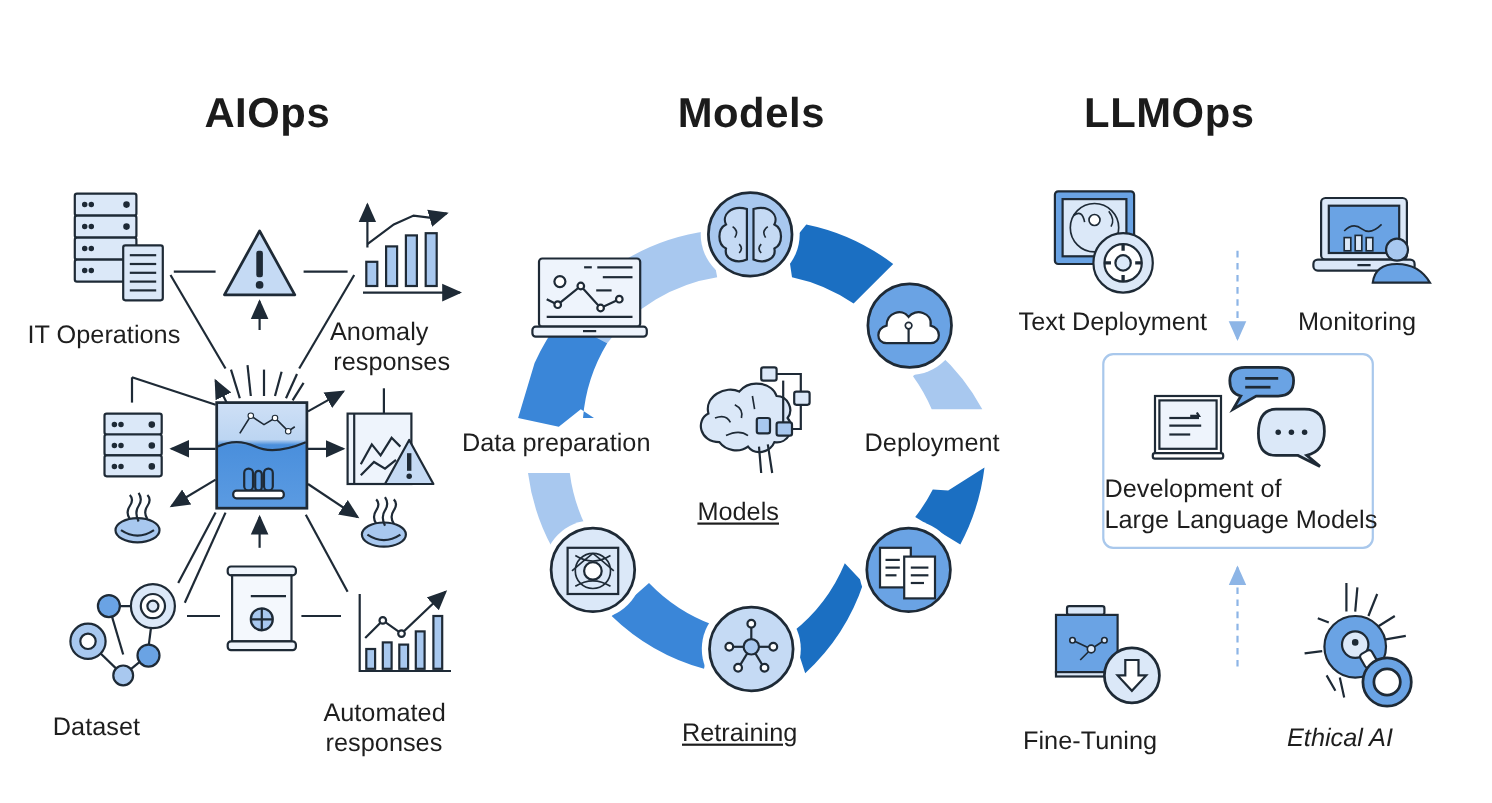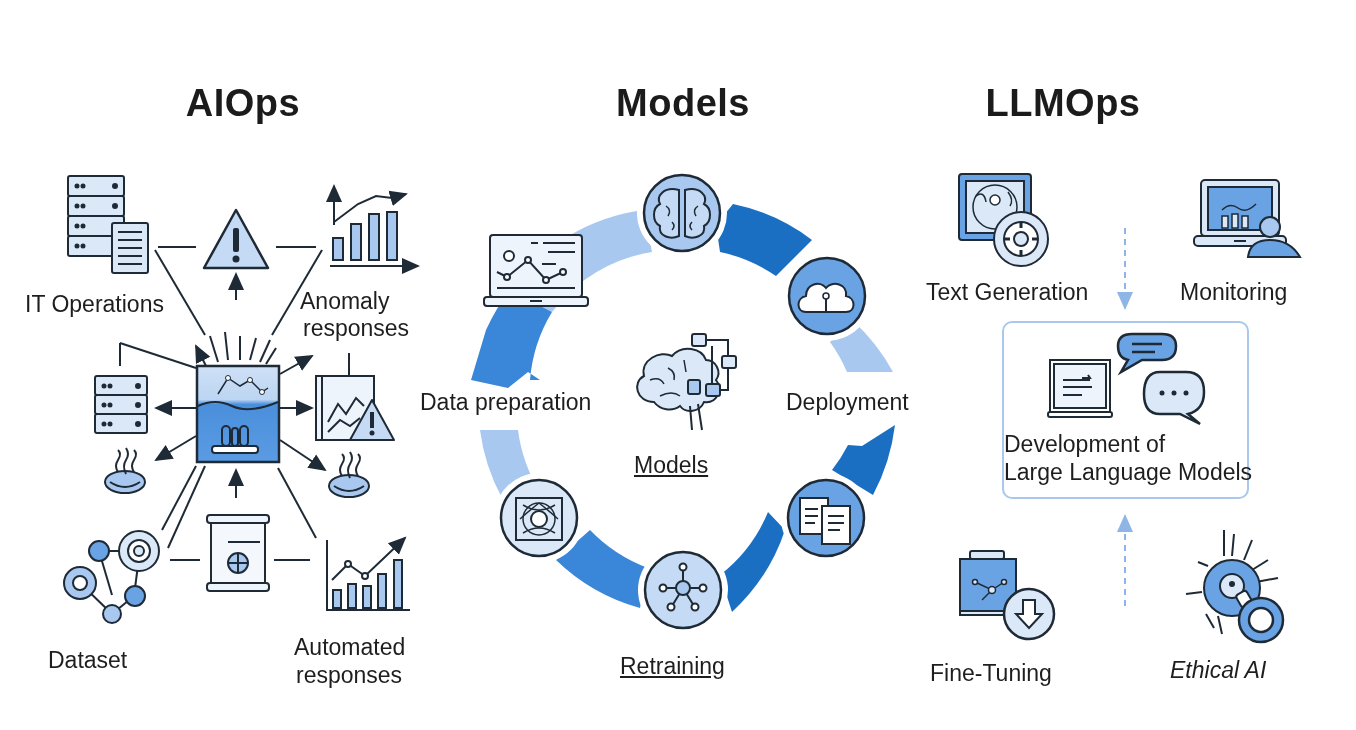--- a/index.html
+++ b/index.html
@@ -382,20 +382,20 @@
 <div class="label" style="left:303px; top:315px; width:120px;">responses</div>
 <div class="label" style="left:48px; top:647px; width:120px;">Dataset</div>
 <div class="label" style="left:294px; top:634px; width:124px;">Automated</div>
 <div class="label" style="left:296px; top:662px; width:124px;">responses</div>
 
 <div class="label" style="left:420px; top:389px; width:190px;">Data preparation</div>
 <div class="label" style="left:634px; top:452px; width:100px;text-decoration:underline;">Models</div>
 <div class="label" style="left:786px; top:389px; width:148px;">Deployment</div>
 <div class="label" style="left:620px; top:653px; width:130px;text-decoration:underline;">Retraining</div>
 
-<div class="label" style="left:926px; top:279px; width:170px;">Text Generation</div>
+<div class="label" style="left:926px; top:279px; width:170px;">Text Deployment</div>
 <div class="label" style="left:1180px; top:279px; width:130px;">Monitoring</div>
 <div class="devbox">
   <div class="label" style="left:0; top:108px; width:243px;">Development of</div>
   <div class="label" style="left:0; top:136px; width:243px;">Large Language Models</div>
 </div>
 <div class="label" style="left:930px; top:660px; width:140px;">Fine-Tuning</div>
 <div class="label" style="left:1170px; top:657px; width:130px;font-style:italic;">Ethical AI</div>
 
 </body></html>

